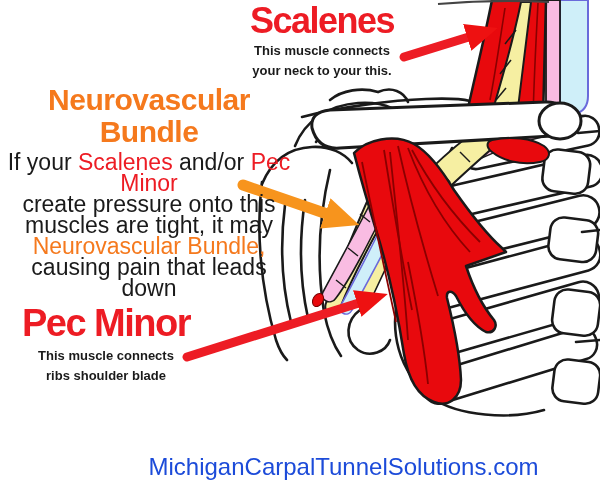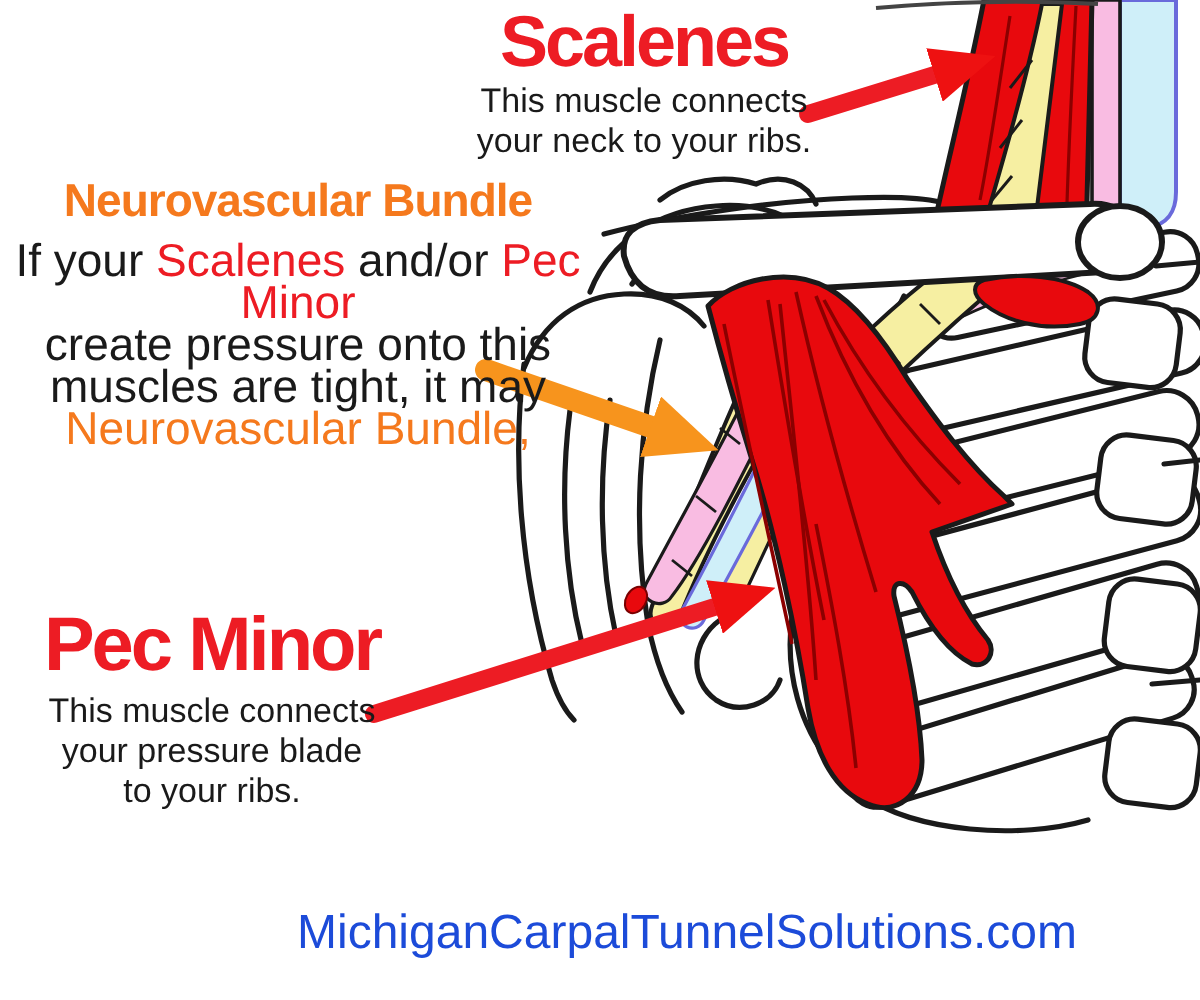--- a/index.html
+++ b/index.html
@@ -7,23 +7,23 @@
     position:relative;width:600px;height:500px;overflow:hidden;background:#fff;
     font-family:"Liberation Sans",sans-serif;color:#1a1a1a;
   }
   #anatomy{position:absolute;left:0;top:0;}
   .txt{position:absolute;text-align:center;}
   .red{color:#ED1C24;}
   .orange{color:#F5791D;}
   .blk{color:#1a1a1a;}
   .scalenes-block{left:213px;top:1px;width:218px;}
   .scalenes-title{font-size:36px;font-weight:700;letter-spacing:-1.5px;line-height:40px;color:#ED1C24;}
-  .mini-desc{font-size:17px;font-weight:400;line-height:20px;color:#1a1a1a;}
+  .mini-desc{font-size:13px;font-weight:700;line-height:20px;color:#1a1a1a;}
   .nv-block{left:4px;top:84px;width:290px;}
-  .nv-title{font-size:23px;font-weight:700;letter-spacing:-0.5px;line-height:32px;color:#F5791D;margin-bottom:4px;}
+  .nv-title{font-size:30px;font-weight:700;letter-spacing:-0.5px;line-height:32px;color:#F5791D;margin-bottom:4px;}
   .nv-para{font-size:23px;font-weight:400;line-height:21px;}
   .pec-block{left:5px;top:300px;width:202px;}
   .pec-title{font-size:38px;font-weight:700;letter-spacing:-1.5px;line-height:46px;color:#ED1C24;}
   .footer-block{left:0;top:452px;width:600px;padding-left:116px;width:455px;}
   .footer-link{font-size:24px;line-height:30px;color:#1C4BD9;}
 </style>
 </head>
 <body>
 
 <div id="stage">
@@ -147,37 +147,37 @@
     <g stroke-linecap="round">
       <line x1="404" y1="57" x2="472" y2="36" stroke="#ED1C24" stroke-width="9" marker-end="url(#mhead-red)"></line>
       <line x1="243" y1="185" x2="330" y2="215" stroke="#F7941D" stroke-width="11" marker-end="url(#mhead-orange)"></line>
       <line x1="187" y1="357" x2="362" y2="302" stroke="#ED1C24" stroke-width="9" marker-end="url(#mhead-red)"></line>
     </g>
   </svg>
 
   <div class="txt scalenes-block">
     <div class="scalenes-title">Scalenes</div>
     <div class="mini-desc">This muscle connects</div>
-    <div class="mini-desc">your neck to your ribs.</div>
+    <div class="mini-desc">your neck to your this.</div>
   </div>
 
   <div class="txt nv-block">
     <div class="nv-title">Neurovascular Bundle</div>
     <div class="nv-para">
       <div><span class="blk">If your </span><span class="red">Scalenes</span><span class="blk"> and/or </span><span class="red">Pec Minor</span></div>
       <div class="blk">create pressure onto this</div>
       <div class="blk">muscles are tight, it may</div>
       <div class="orange">Neurovascular Bundle,</div>
+      <div class="blk">causing pain that leads down</div>
     </div>
   </div>
 
   <div class="txt pec-block">
     <div class="pec-title">Pec Minor</div>
     <div class="mini-desc">This muscle connects</div>
-    <div class="mini-desc">your pressure blade</div>
-    <div class="mini-desc">to your ribs.</div>
+    <div class="mini-desc">ribs shoulder blade</div>
   </div>
 
   <div class="txt footer-block">
     <span class="footer-link">MichiganCarpalTunnelSolutions.com</span>
   </div>
 
 </div>
 
 </body></html>

